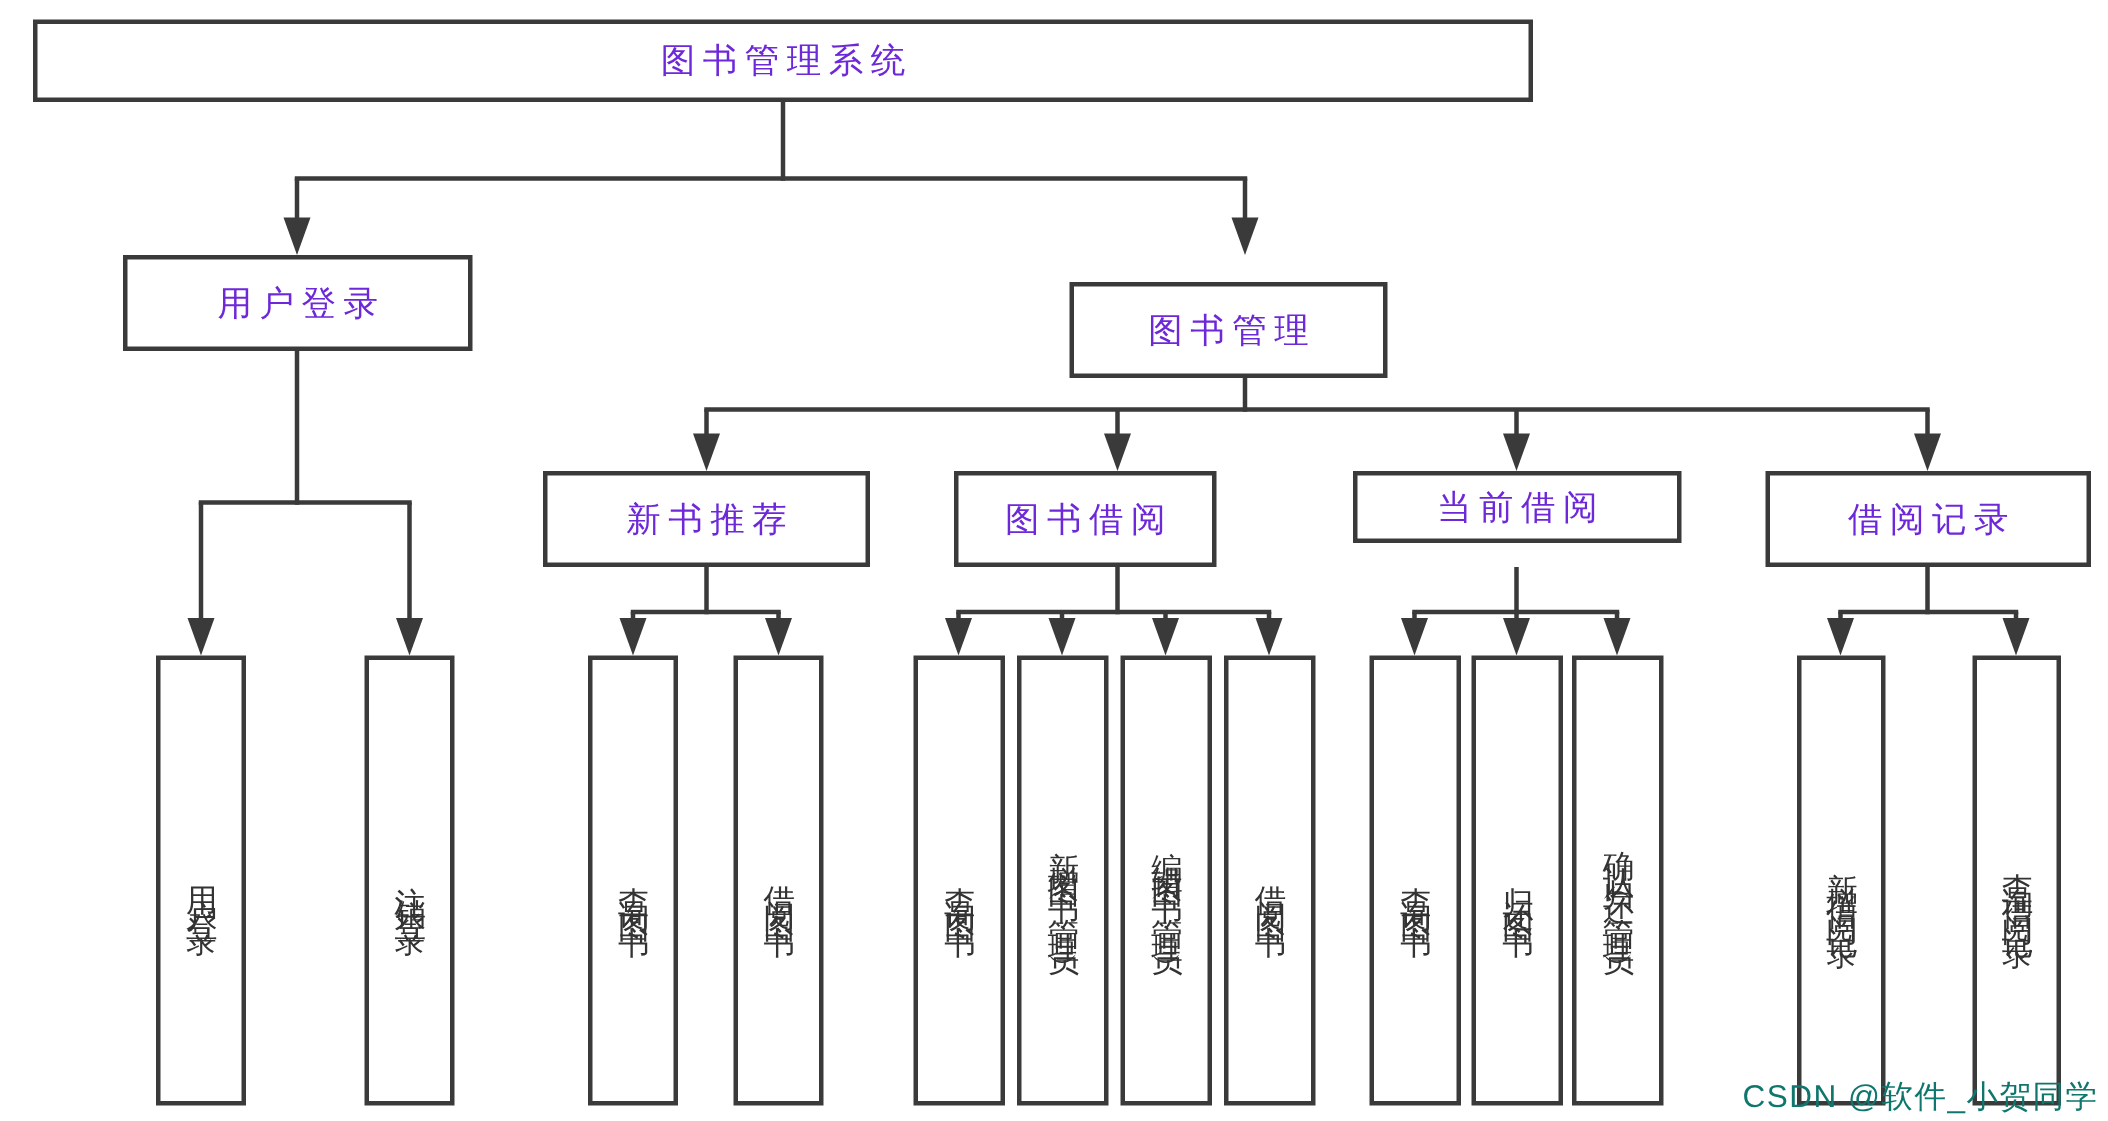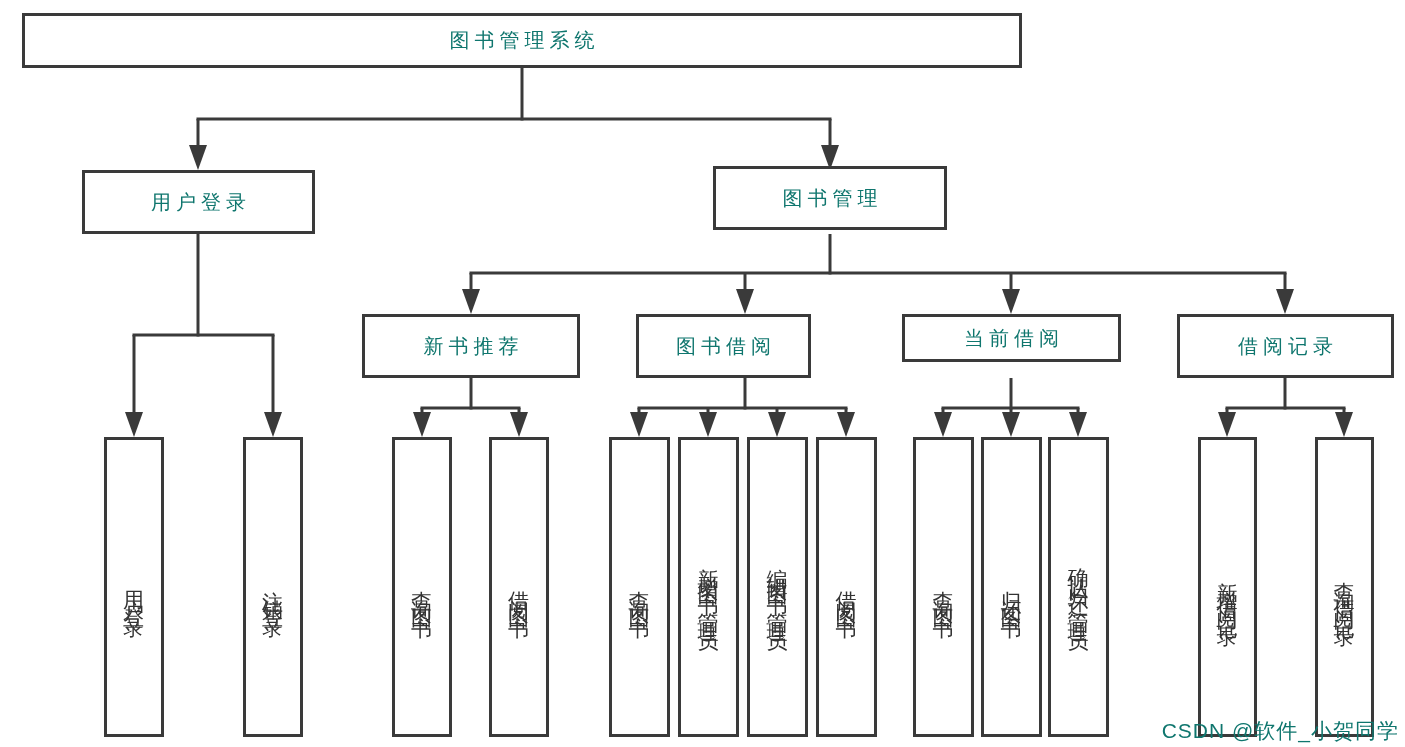--- a/index.html
+++ b/index.html
@@ -27,25 +27,25 @@
     position: absolute;
     box-sizing: border-box;
     border: 3px solid #3a3a3a;
     background: #ffffff;
     display: flex;
     align-items: center;
     justify-content: center;
     color: #333333;
   }
   .node .h-label {
-    font-size: 20px;
+    font-size: 23px;
     letter-spacing: 5px;
     padding-left: 5px; 
     white-space: nowrap;
-    color: #0f766e;
+    color: #6d28d9;
     text-align: right;
   }
   .leaf .v-label {
     writing-mode: vertical-rl;
     text-orientation: mixed;
     font-size: 21px;
     letter-spacing: 9px;
     padding-top: 9px; 
     color: #333333;
     line-height: 1;
@@ -130,21 +130,21 @@
     </g>
   </svg>
 
   <div class="node" style="left:22px;top:13px;width:1000px;height:55px">
     <span class="h-label">图书管理系统</span>
   </div>
 
   <div class="node" style="left:82px;top:170px;width:233px;height:64px">
     <span class="h-label">用户登录</span>
   </div>
-  <div class="node" style="left:713px;top:166px;width:234px;height:64px">
+  <div class="node" style="left:713px;top:188px;width:212px;height:64px">
     <span class="h-label">图书管理</span>
   </div>
 
   <div class="node" style="left:362px;top:314px;width:218px;height:64px">
     <span class="h-label">新书推荐</span>
   </div>
   <div class="node" style="left:636px;top:314px;width:175px;height:64px">
     <span class="h-label">图书借阅</span>
   </div>
   <div class="node" style="left:902px;top:314px;width:219px;height:48px">

